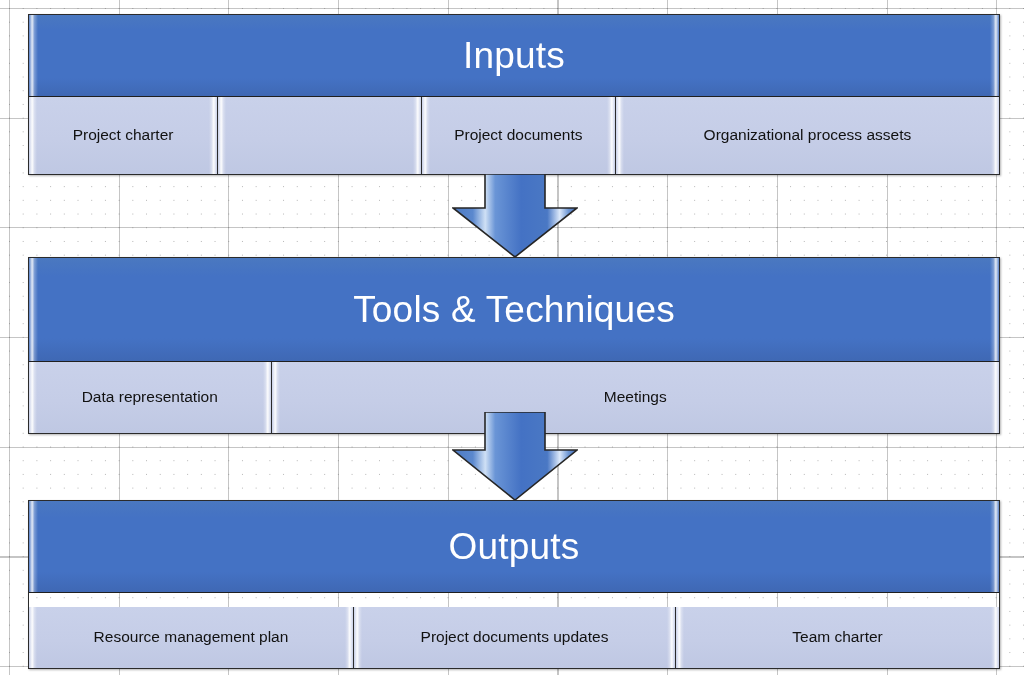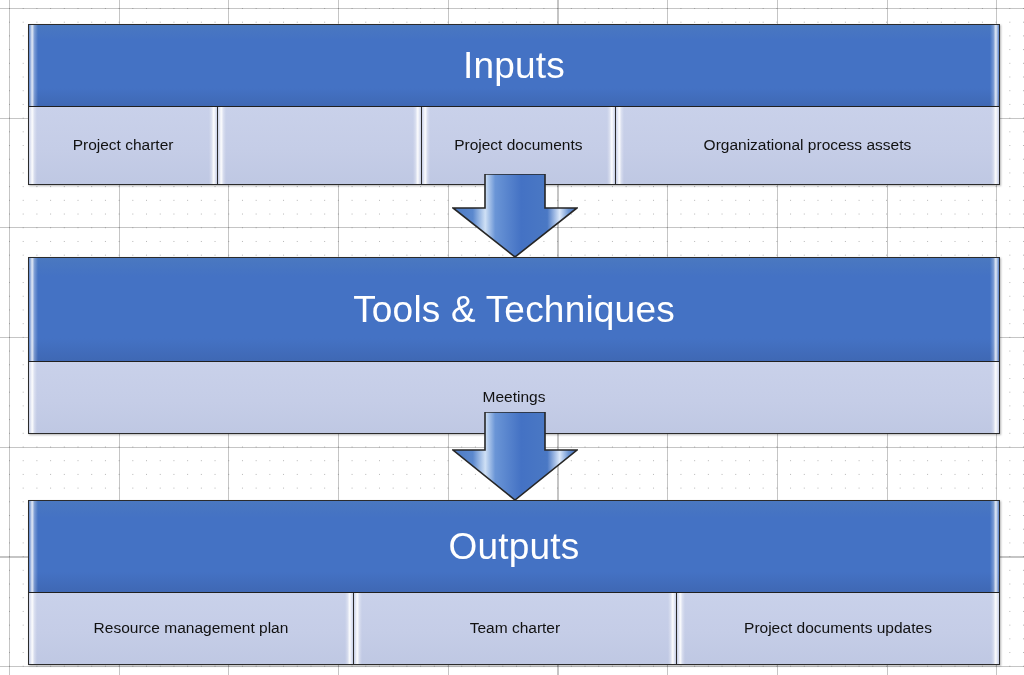--- a/index.html
+++ b/index.html
@@ -114,21 +114,21 @@
     pointer-events:none;
   }
   .arrow svg{display:block;}
 </style>
 </head>
 <body>
 
 <div id="canvas">
   <div id="grid-dots"></div>
 
-  <div class="section" id="sec-inputs" style="top:24px;">
+  <div class="section" id="sec-inputs" style="top:14px;">
     <div class="hdr" style="height:82px;">
       <span class="bev-l"></span>
       <span class="bev-r"></span>
       <span class="ttl">Inputs</span>
     </div>
     <div class="row" style="height:77px;justify-content:space-between;">
       <div class="cell" style="flex:0 0 19.5%;">
         <span class="bev-l"></span>
         <span class="bev-r"></span>
         <span class="lbl">Project charter</span>
@@ -169,20 +169,25 @@
     </svg>
   </div>
 
   <div class="section" id="sec-tools" style="top:257px;">
     <div class="hdr" style="height:104px;">
       <span class="bev-l"></span>
       <span class="bev-r"></span>
       <span class="ttl">Tools &amp; Techniques</span>
     </div>
     <div class="row" style="height:71px;">
+      <div class="cell" style="flex:0 0 25%;">
+        <span class="bev-l"></span>
+        <span class="bev-r"></span>
+        <span class="lbl">Data representation</span>
+      </div>
       <div class="cell" style="flex:1 1 auto;">
         <span class="bev-l"></span>
         <span class="bev-r"></span>
         <span class="lbl">Meetings</span>
       </div>
     </div>
   </div>
 
   <div class="arrow" style="top:412px;height:89px;">
     <svg width="126" height="89" viewBox="0 0 126 89" xmlns="http://www.w3.org/2000/svg">
@@ -202,31 +207,31 @@
       <polygon points="33,0 93,0 93,38 125,38 63,88 1,38 33,38" fill="url(#agrad2)" stroke="#262626" stroke-width="1.6" stroke-linejoin="miter"></polygon>
     </svg>
   </div>
 
   <div class="section" id="sec-outputs" style="top:500px;">
     <div class="hdr" style="height:92px;">
       <span class="bev-l"></span>
       <span class="bev-r"></span>
       <span class="ttl">Outputs</span>
     </div>
-    <div class="row" style="height:71px;">
+    <div class="row" style="height:61px;margin-top:14px;">
       <div class="cell" style="flex:0 0 33.5%;">
         <span class="bev-l"></span>
         <span class="bev-r"></span>
         <span class="lbl">Resource management plan</span>
       </div>
+      <div class="cell" style="flex:1 1 auto;">
+        <span class="bev-l"></span>
+        <span class="bev-r"></span>
+        <span class="lbl">Project documents updates</span>
+      </div>
       <div class="cell" style="flex:0 0 33.3%;">
         <span class="bev-l"></span>
         <span class="bev-r"></span>
         <span class="lbl">Team charter</span>
       </div>
-      <div class="cell" style="flex:1 1 auto;">
-        <span class="bev-l"></span>
-        <span class="bev-r"></span>
-        <span class="lbl">Project documents updates</span>
-      </div>
     </div>
   </div>
 </div>
 
 </body></html>

